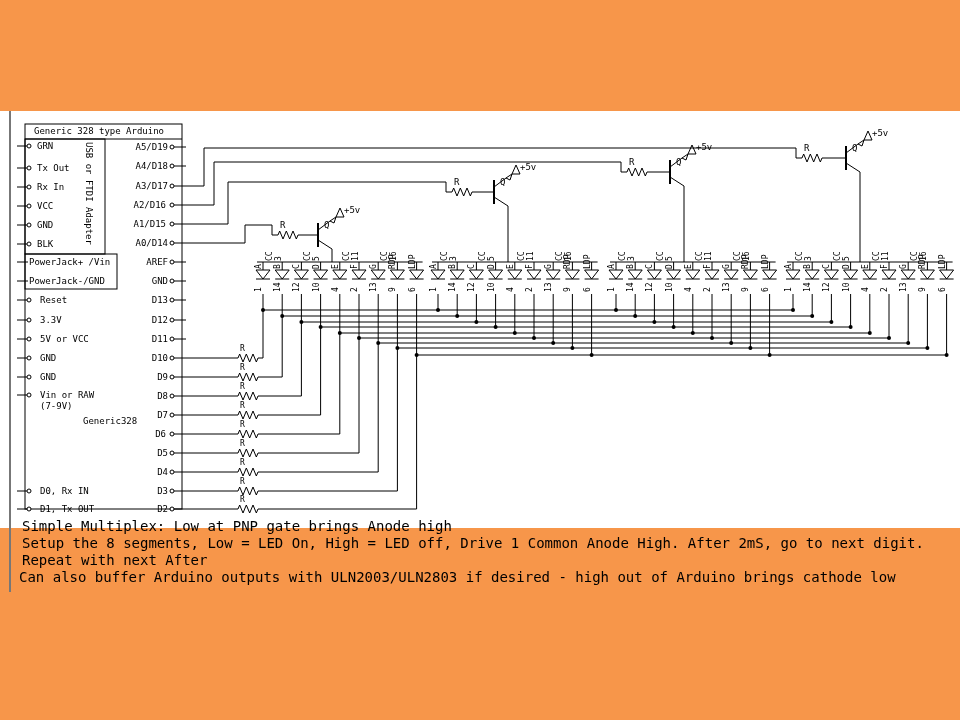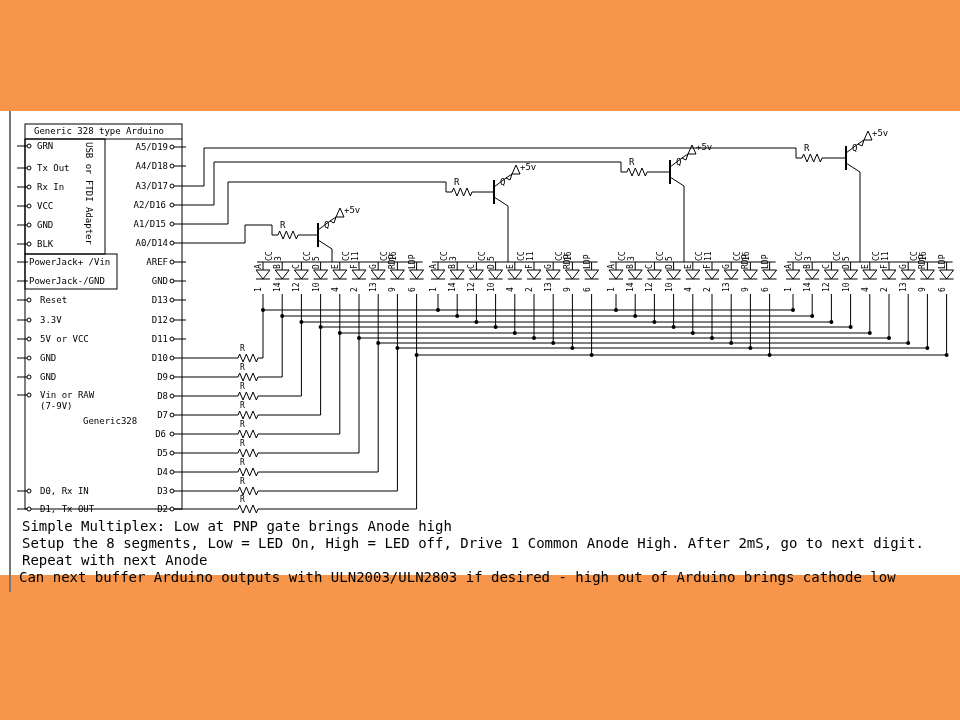--- a/index.html
+++ b/index.html
@@ -3,21 +3,21 @@
   <meta charset="utf-8">
   <style>
     html, body { margin: 0; padding: 0; }
     body {
       width: 960px; height: 720px; overflow: hidden;
       background: #F7964A;
       font-family: "DejaVu Sans Mono", monospace;
       position: relative;
     }
     #slide-panel {
-      position: absolute; left: 0; top: 111px; width: 960px; height: 464px;
+      position: absolute; left: 0; top: 111px; width: 960px; height: 417px;
       background: #ffffff;
     }
     #slide-panel .left-rule {
       position: absolute; left: 9px; top: 0; width: 2px; height: 481px; background: #777;
     }
     svg#schematic {
       position: absolute; left: 0; top: 0; width: 960px; height: 481px;
     }
     svg text { font-family: "DejaVu Sans Mono", monospace; fill: #000; }
     .lbl { font-size: 9px; }
@@ -709,16 +709,16 @@
         <line x1="174" y1="398" x2="238" y2="398"></line>
         <path d="M238,398 L239.66666666666666,394 L243,402 L246.33333333333334,394 L249.66666666666666,402 L253,394 L256.3333333333333,402 L258,398"></path>
         <line x1="258" y1="398" x2="416.6" y2="398"></line>
         <text x="240" y="391" class="tiny" stroke="none">R</text>
       </g>
   </svg>
 
   <div class="notes">
     <div class="n1">Simple Multiplex: Low at PNP gate brings Anode high</div>
     <div class="n2">Setup the 8 segments, Low = LED On, High = LED off, Drive 1 Common Anode High. After 2mS, go to next digit.</div>
-    <div class="n3">Repeat with next Anode</div>
-    <div class="n4">Can next buffer Arduino outputs with ULN2003/ULN2803 if desired - high out of Arduino brings cathode low</div>
+    <div class="n3">Repeat with next After</div>
+    <div class="n4">Can also buffer Arduino outputs with ULN2003/ULN2803 if desired - high out of Arduino brings cathode low</div>
   </div>
 </div>
 
 </body></html>

